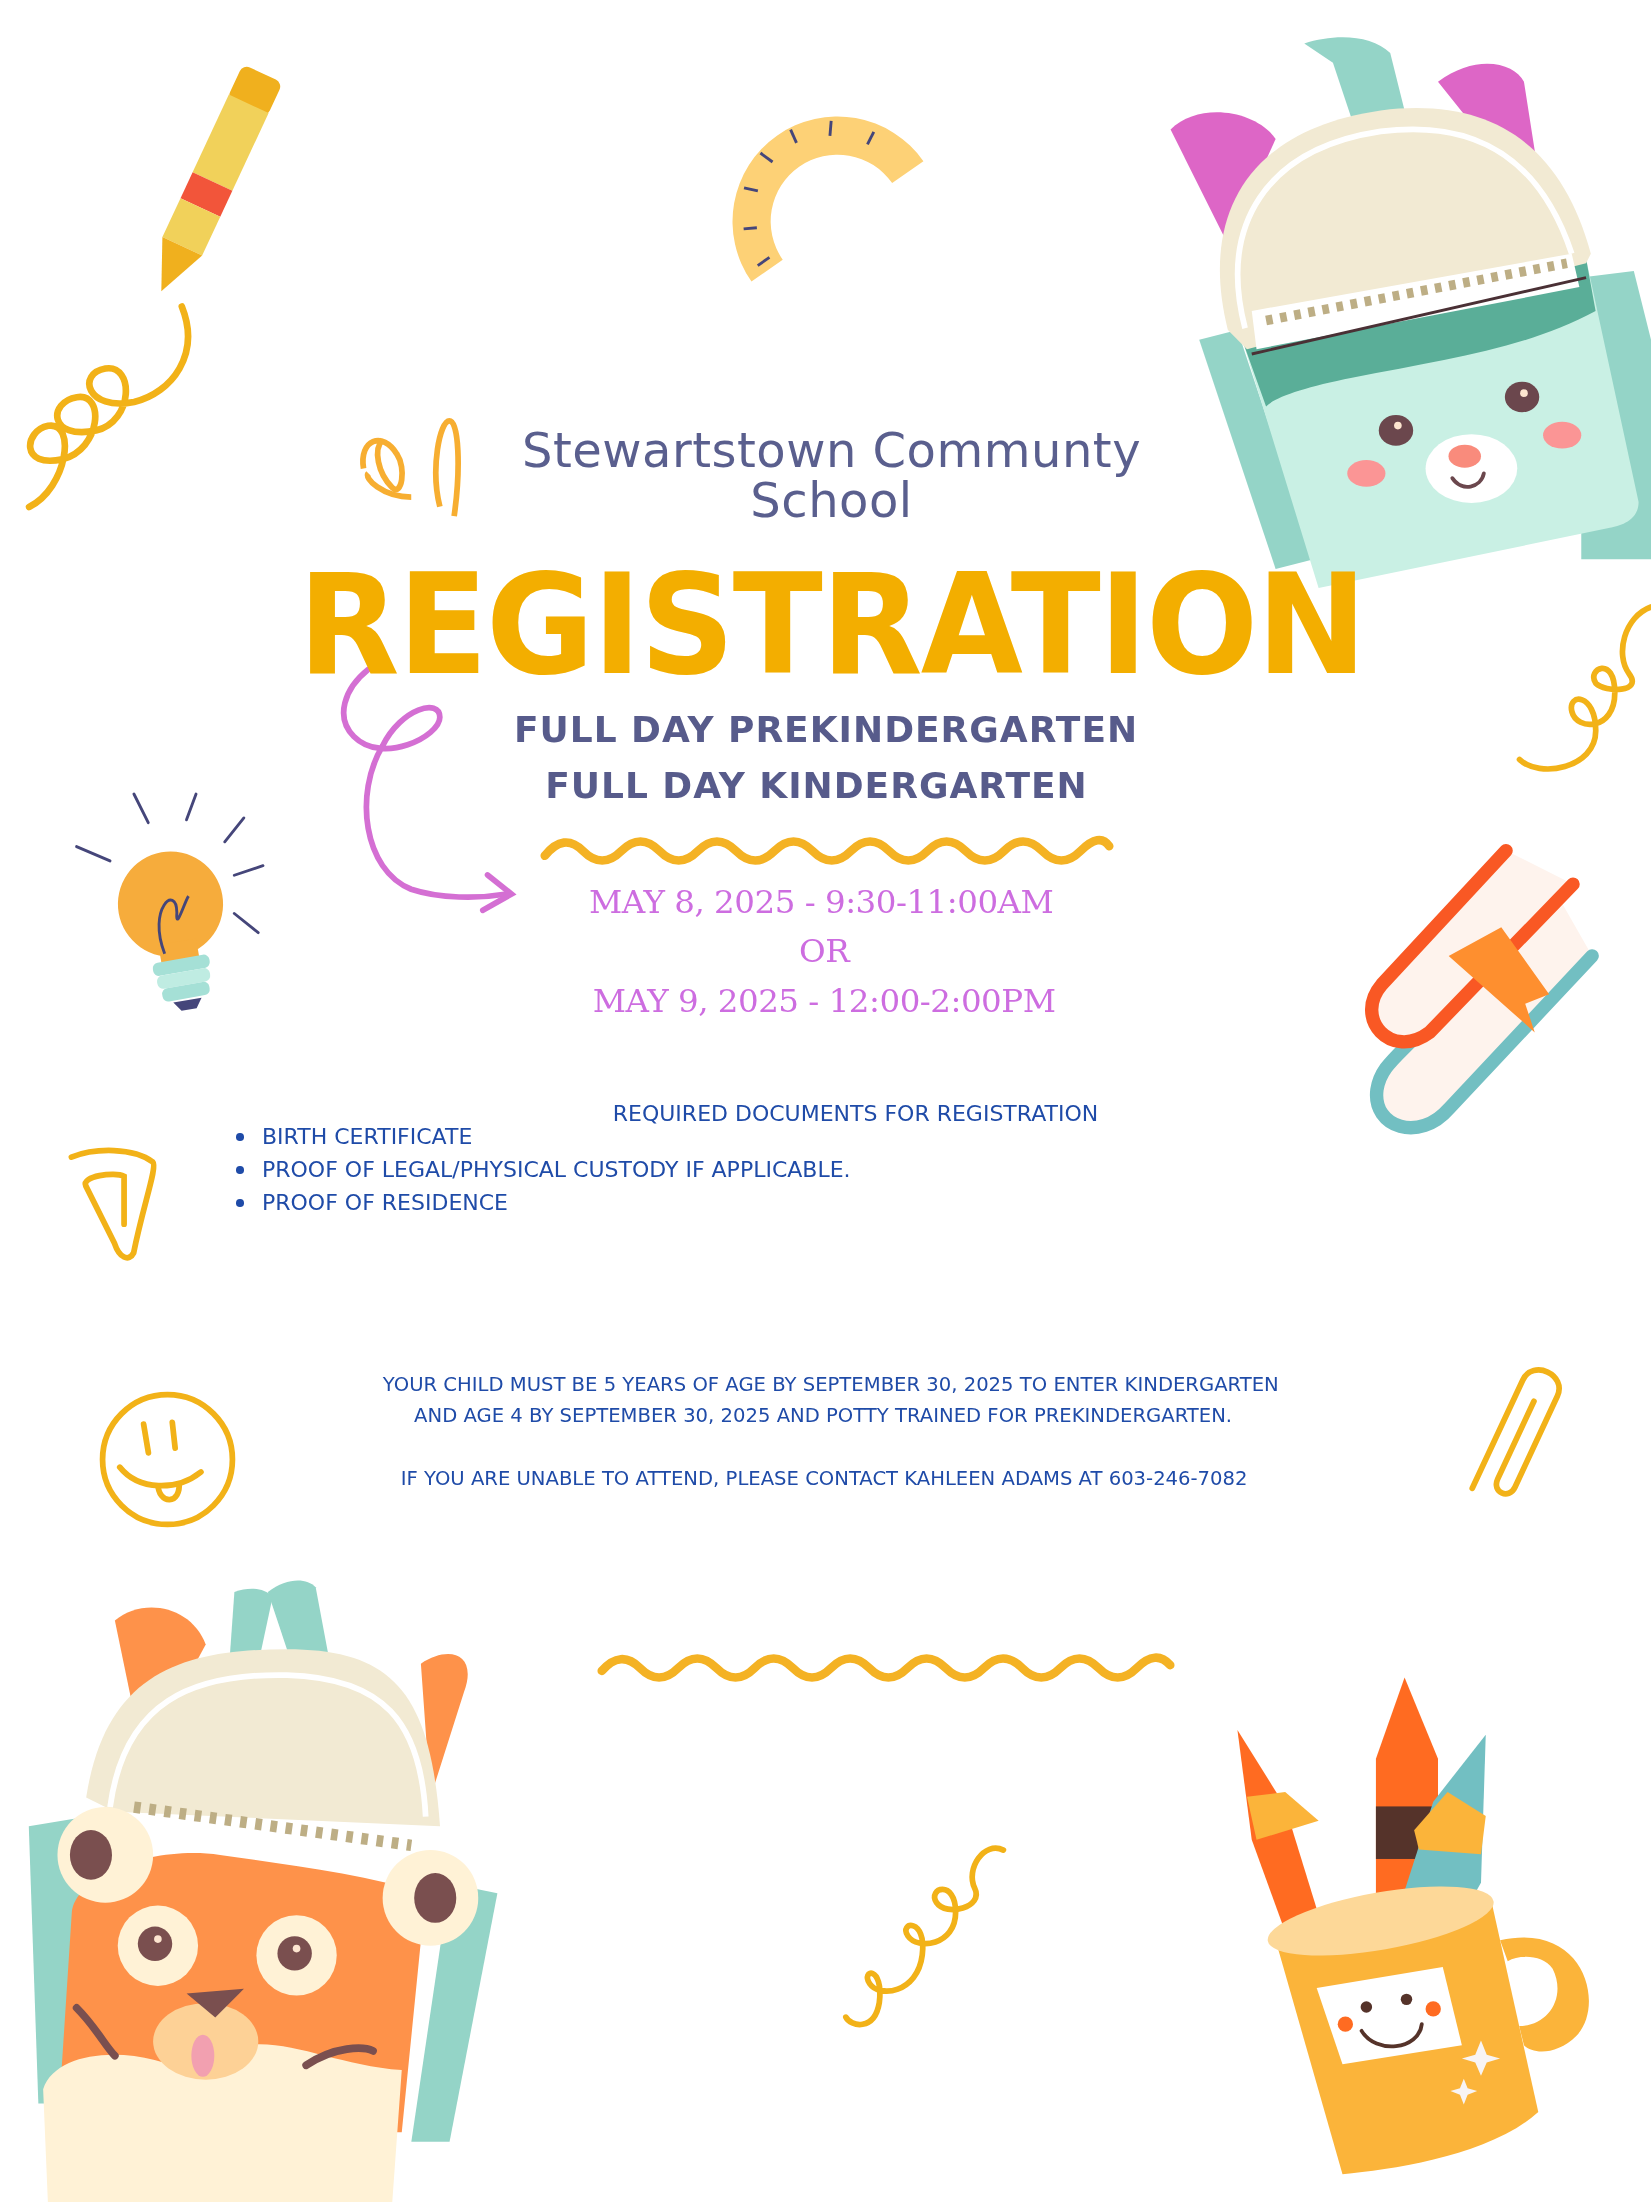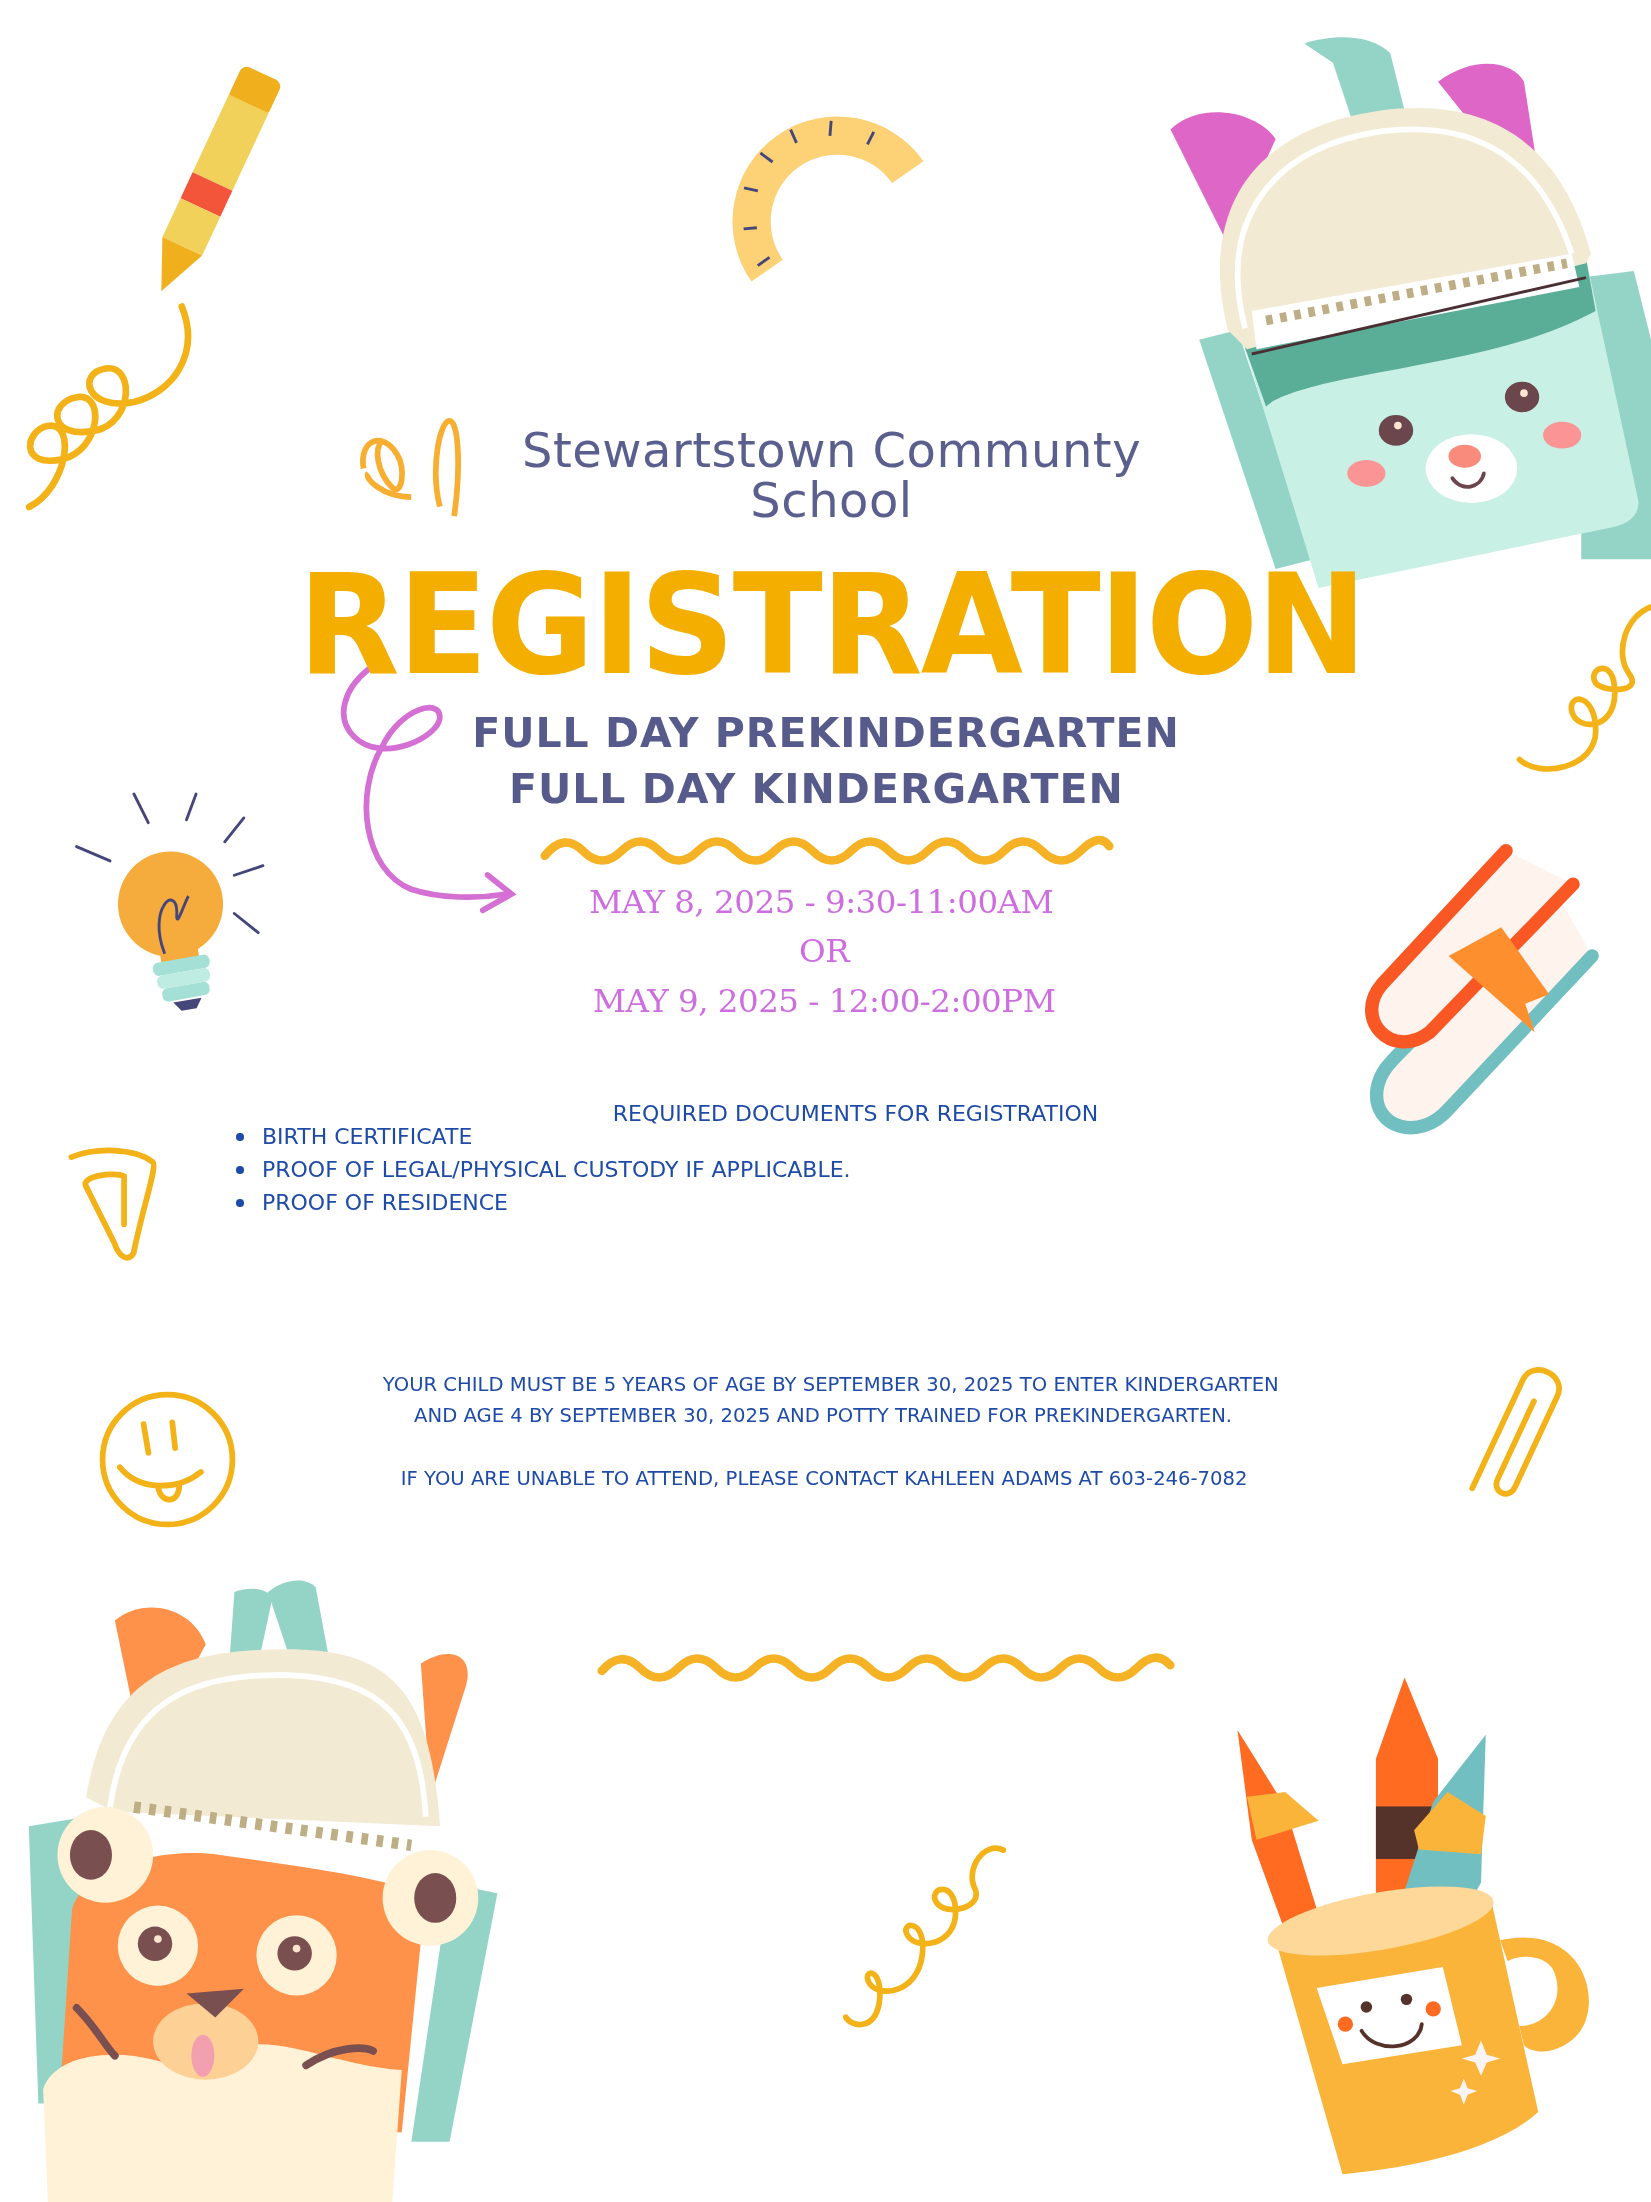--- a/index.html
+++ b/index.html
@@ -13,21 +13,21 @@
   }
   .registration-title {
     top: 554px; left: 258px; width: 1147px; text-align: center;
     color: #f3ae00; font-family: "DejaVu Sans", sans-serif; font-weight: 900;
     font-size: 132px; line-height: 143px; letter-spacing: -1.9px;
     transform: scaleY(1.05);
   }
   .program {
     position: absolute; width: 1652px; left: 0; text-align: center;
     color: #575b8b; font-family: "DejaVu Sans", sans-serif; font-weight: bold;
-    font-size: 41px; letter-spacing: 1px;
+    font-size: 36px; letter-spacing: 1px;
   }
   .dates {
     position: absolute; left: 0; width: 1652px; text-align: center;
     color: #cd6de0; font-family: "DejaVu Serif", serif; font-size: 32.5px; line-height: 48px;
     letter-spacing: -0.5px;
   }
   .blue-text {
     color: #1f4ba8; font-family: "DejaVu Sans", sans-serif;
   }
   .req-heading {

